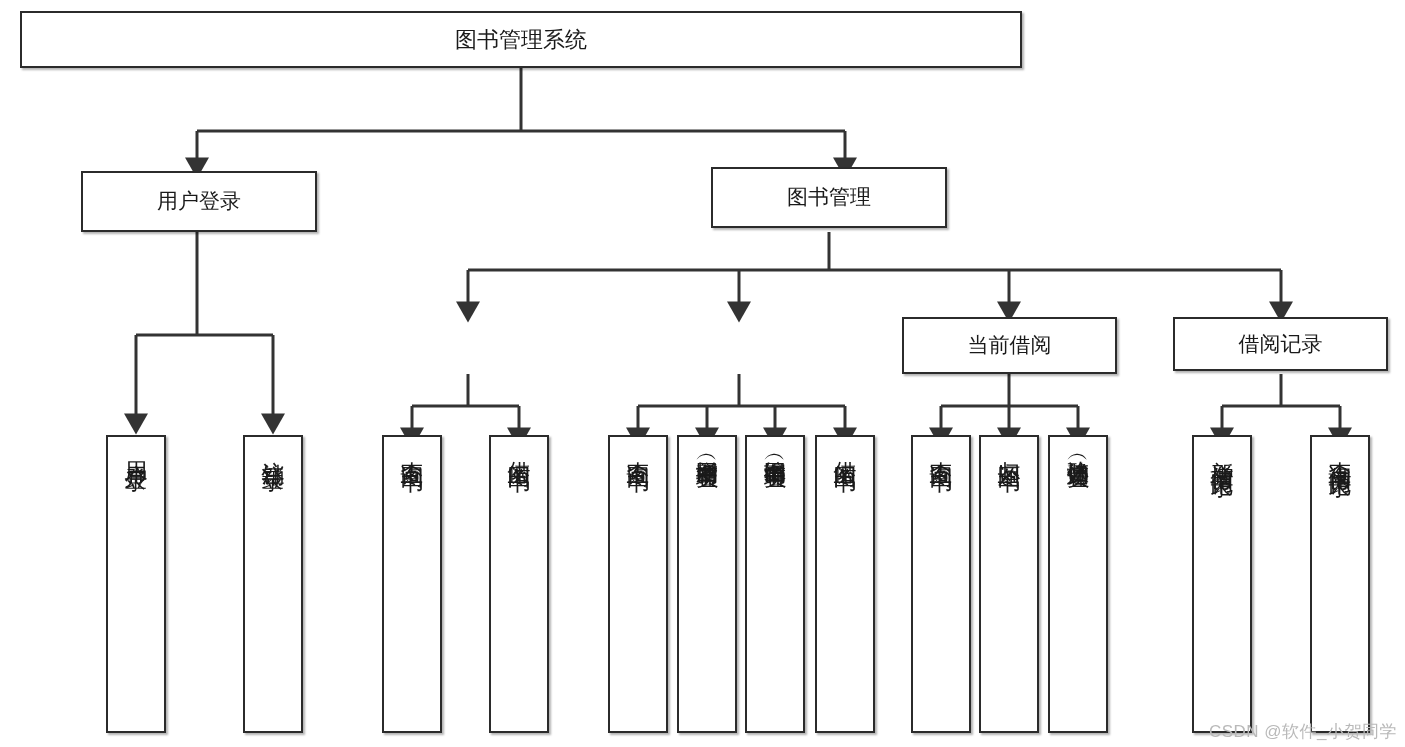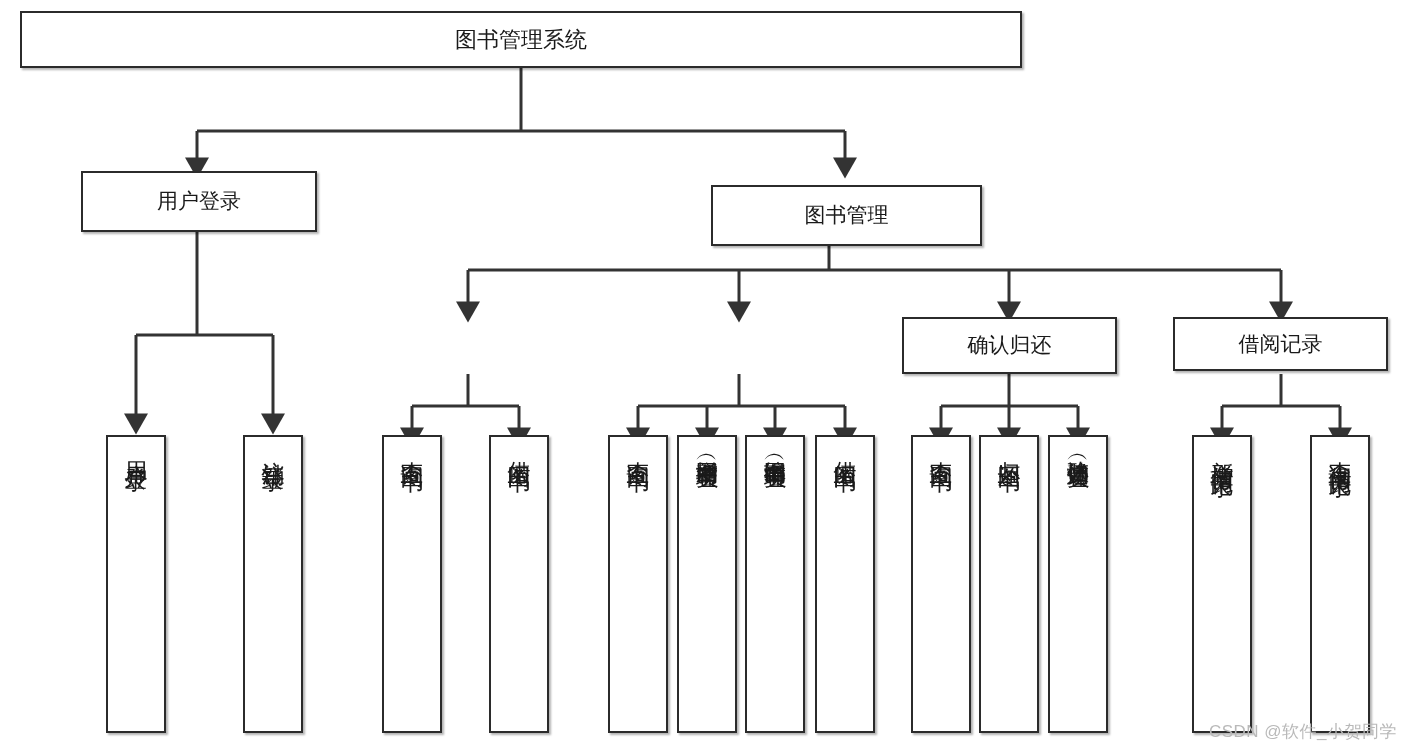--- a/index.html
+++ b/index.html
@@ -131,26 +131,26 @@
     </g>
   </svg>
 
   <div class="node root" style="left:20px; top:11px; width:1002px; height:57px;">
     <span class="label">图书管理系统</span>
   </div>
 
   <div class="node horiz" style="left:81px; top:171px; width:236px; height:61px;">
     <span class="label">用户登录</span>
   </div>
-  <div class="node horiz" style="left:711px; top:185px; width:271px; height:61px;">
+  <div class="node horiz" style="left:711px; top:167px; width:236px; height:61px;">
     <span class="label">图书管理</span>
   </div>
 
   <div class="node horiz" style="left:902px; top:317px; width:215px; height:57px;">
-    <span class="label">确认归还</span>
+    <span class="label">当前借阅</span>
   </div>
   <div class="node horiz" style="left:1173px; top:317px; width:215px; height:54px;">
     <span class="label">借阅记录</span>
   </div>
 
   <div class="node leaf" style="left:106px; top:435px; width:60px; height:298px;">
     <span class="label">用户登录</span>
   </div>
   <div class="node leaf" style="left:243px; top:435px; width:60px; height:298px;">
     <span class="label">注销登录</span>

